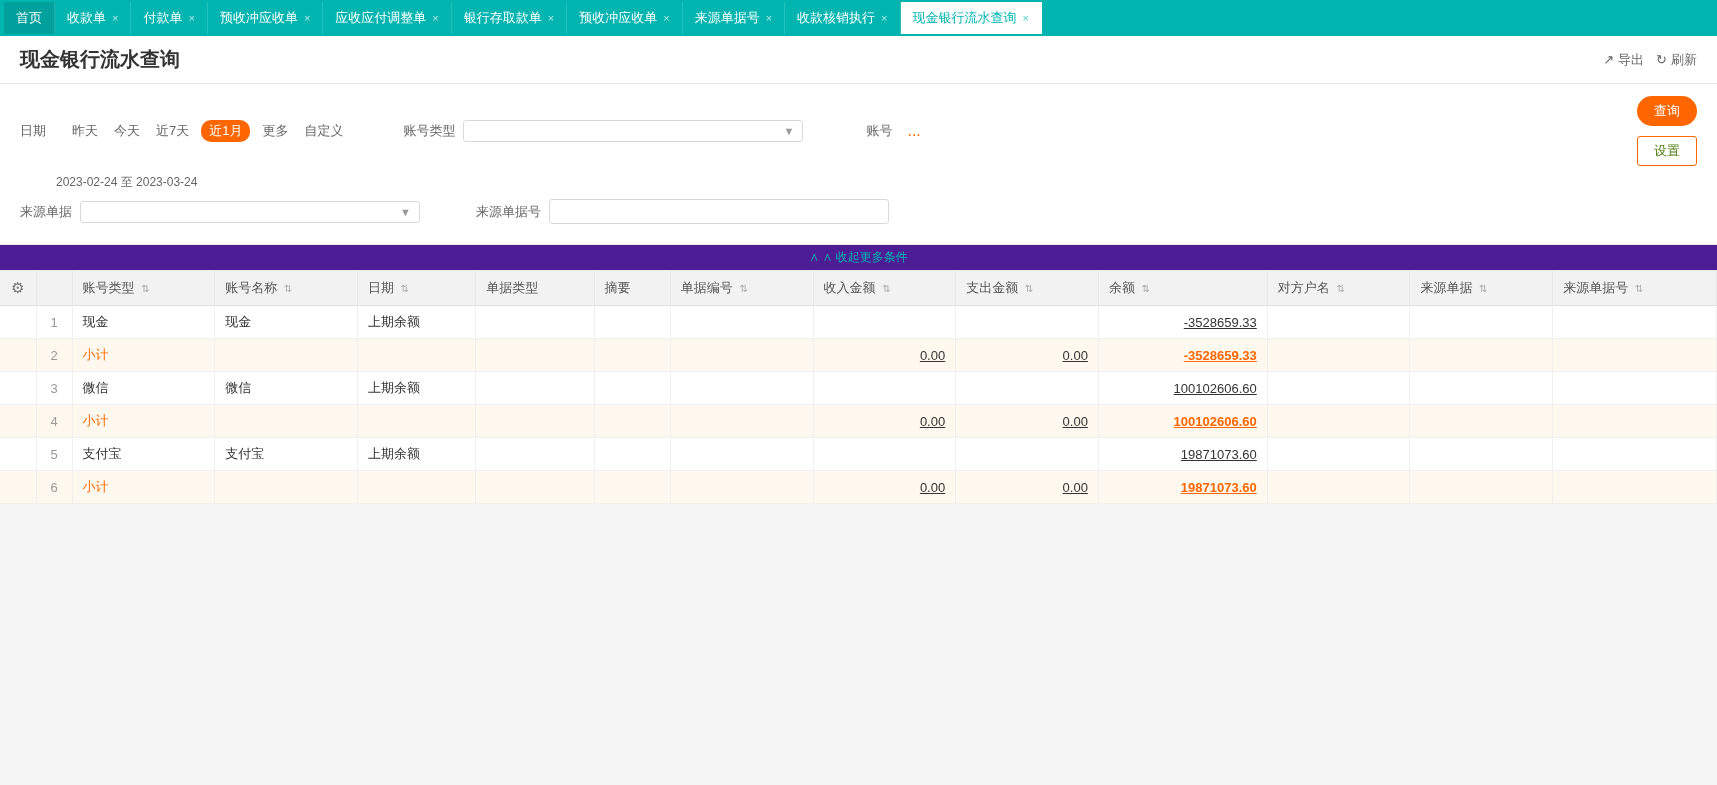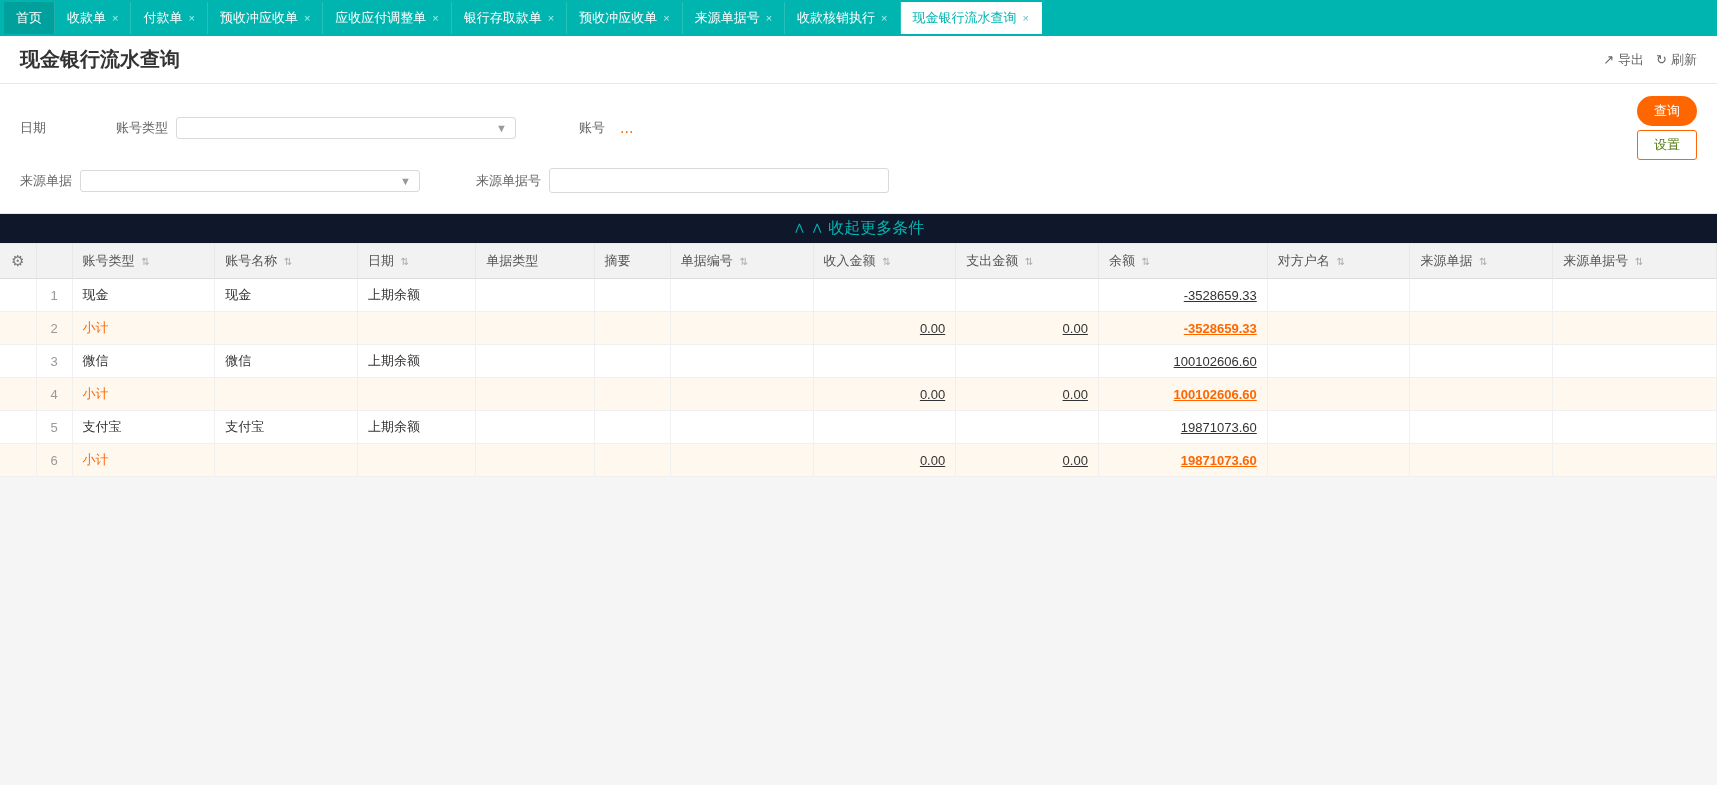--- a/index.html
+++ b/index.html
@@ -135,20 +135,21 @@
     }
     .btn-query {
       background: #f60;
       color: #fff;
       border: none;
       border-radius: 15px;
       padding: 6px 16px;
       cursor: pointer;
       font-size: 13px;
       display: block;
+      margin-bottom: 6px;
     }
     .btn-setting {
       background: #fff;
       color: #4d7c0f;
       border: 1px solid #f60;
       border-radius: 3px;
       padding: 5px 16px;
       cursor: pointer;
       font-size: 13px;
       display: block;
@@ -159,23 +160,23 @@
       gap: 4px;
       margin-left: auto;
     }
 
     
     .collapse-bar {
       text-align: center;
       padding: 4px 0;
       color: #00b5b0;
       cursor: pointer;
-      font-size: 16px;
+      font-size: 12px;
       border-bottom: 1px solid #e8e8e8;
-      background: #0f172a;
+      background: #4c1d95;
     }
 
     
     .table-container {
       background: #fff;
       margin: 0;
     }
     table {
       width: 100%;
       border-collapse: collapse;
@@ -294,20 +295,28 @@
       <span>刷新</span>
     </div>
   </div>
 </div>
 
 <div class="filter-area">
   <div class="filter-row">
 
     <div class="filter-section">
       <span class="filter-label">日期</span>
+      <div class="filter-date-options" id="date-options-container">
+          <span class="date-option">昨天</span>
+          <span class="date-option">今天</span>
+          <span class="date-option">近7天</span>
+          <span class="date-option active">近1月</span>
+          <span class="date-option">更多</span>
+          <span class="date-option">自定义</span>
+        </div>
     </div>
 
     <div class="filter-section" style="margin-left: 40px;">
       <span class="filter-label">账号类型</span>
       <div class="filter-select filter-wide">
         <span></span>
         <span class="arrow">▼</span>
       </div>
     </div>
 
@@ -315,20 +324,23 @@
       <span class="filter-label">账号</span>
       <span class="filter-dots">...</span>
     </div>
 
     <div class="btn-actions" style="margin-left: auto;">
       <button class="btn-query">查询</button>
       <button class="btn-setting">设置</button>
     </div>
   </div>
 
+  <div style="margin-left: 36px; margin-bottom: 8px;">
+    <span class="date-range">2023-02-24 至 2023-03-24</span>
+  </div>
 
   <div class="filter-row">
 
     <div class="filter-section">
       <span class="filter-label">来源单据</span>
       <div class="filter-select filter-wide" style="min-width: 340px;">
         <span></span>
         <span class="arrow">▼</span>
       </div>
     </div>

